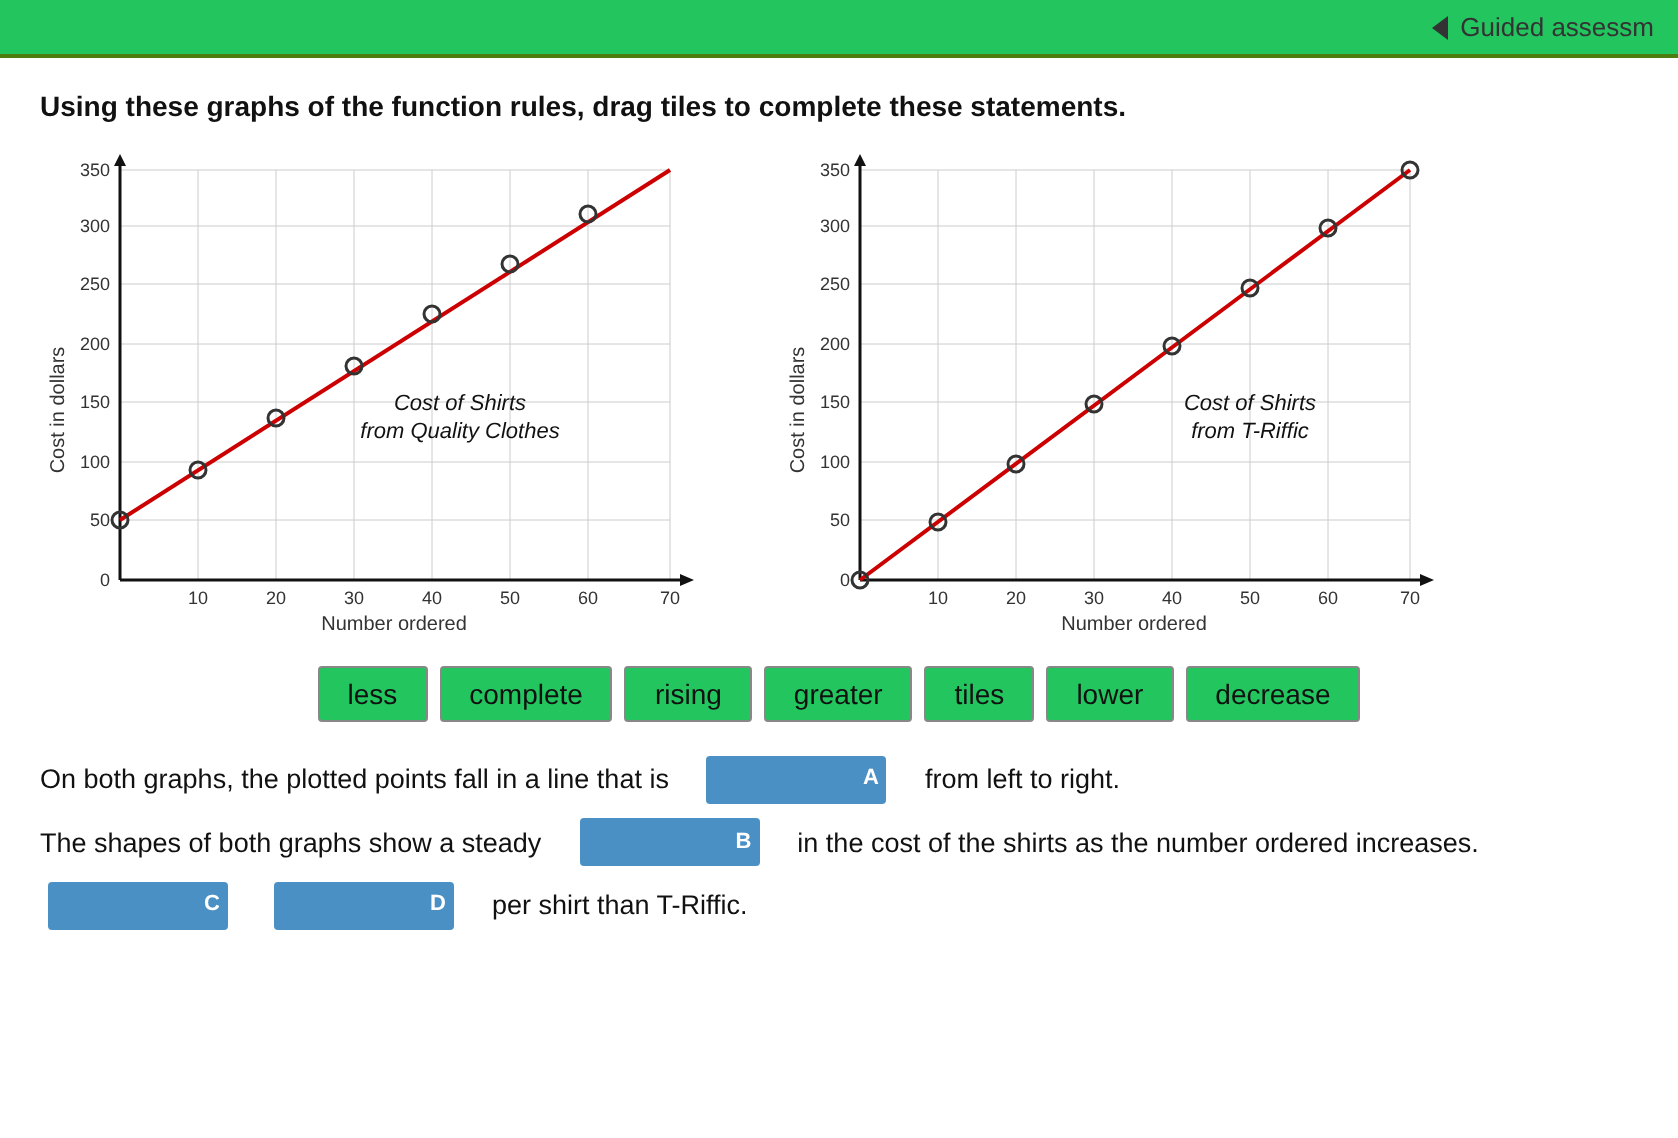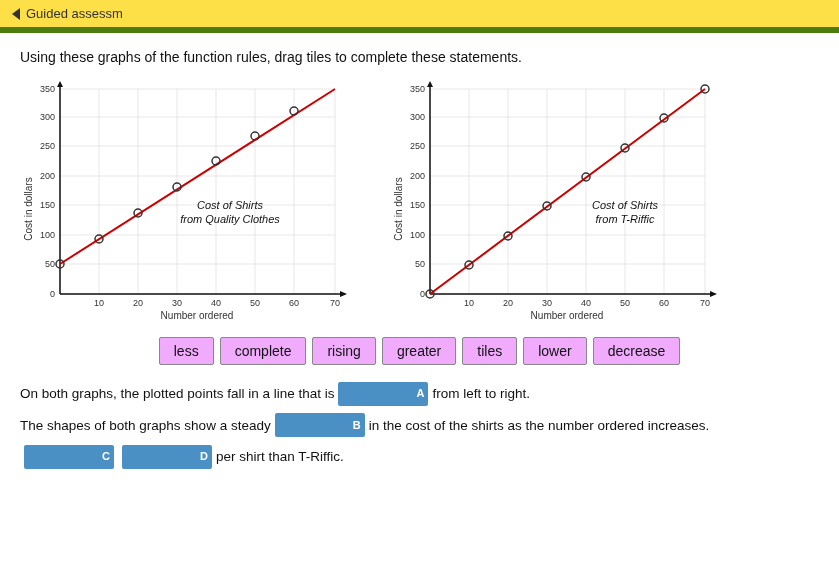--- a/index.html
+++ b/index.html
@@ -7,24 +7,25 @@
       background: #fff;
       font-family: Arial, sans-serif;
       font-size: 14px;
       color: #111;
       width: 839px;
       min-height: 569px;
       overflow: hidden;
     }
     .header-bar {
       display: flex;
+      justify-content: flex-end;
       align-items: center;
       padding: 6px 12px;
-      background: #fde047;
-      border-bottom: 6px solid #4d7c0f;
+      background: #22c55e;
+      border-bottom: 2px solid #4d7c0f;
     }
     .guided-label {
       font-size: 13px;
       color: #333;
       display: flex;
       align-items: center;
       gap: 6px;
     }
     .triangle-left {
       width: 0;
@@ -32,21 +33,21 @@
       border-top: 6px solid transparent;
       border-bottom: 6px solid transparent;
       border-right: 8px solid #333;
       display: inline-block;
     }
     .main-content {
       padding: 16px 20px 10px 20px;
     }
     .instructions {
       font-size: 14px;
-      font-weight: normal;
+      font-weight: bold;
       margin-bottom: 14px;
       color: #111;
     }
     .graphs-row {
       display: flex;
       gap: 30px;
       margin-bottom: 18px;
       justify-content: flex-start;
     }
     .graph-container {
@@ -60,21 +61,21 @@
     }
     .tiles-row {
       display: flex;
       gap: 6px;
       margin-bottom: 16px;
       flex-wrap: wrap;
       justify-content: center;
     }
     .tile {
       border: 1.5px solid #888;
-      background: #f0abfc;
+      background: #22c55e;
       padding: 5px 14px;
       font-size: 14px;
       cursor: grab;
       user-select: none;
       border-radius: 2px;
       color: #111;
     }
     .statements-section {
       font-size: 13.5px;
       line-height: 1.9;
@@ -96,21 +97,21 @@
       right: 4px;
       font-size: 11px;
       color: #fff;
       font-weight: bold;
     }
     .statement-line {
       margin-bottom: 6px;
       display: flex;
       align-items: center;
       flex-wrap: wrap;
-      gap: 0;
+      gap: 15px;
     }
   </style>
 </head>
 <body>
 
 <div class="header-bar">
   <div class="guided-label">
     <span class="triangle-left"></span>
     <span>Guided assessm</span>
   </div>

